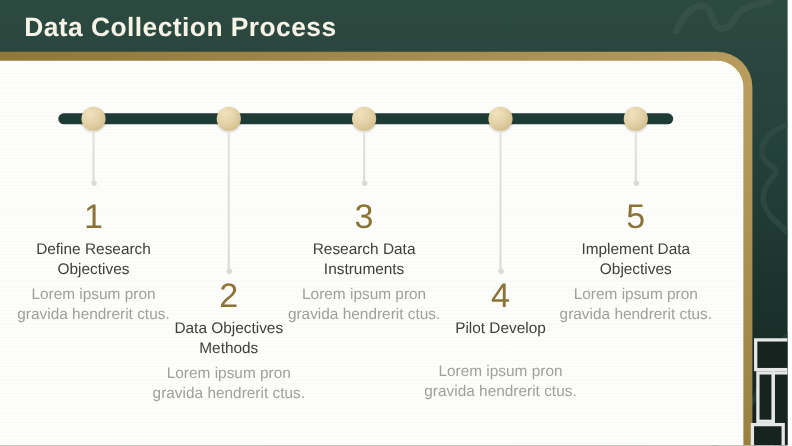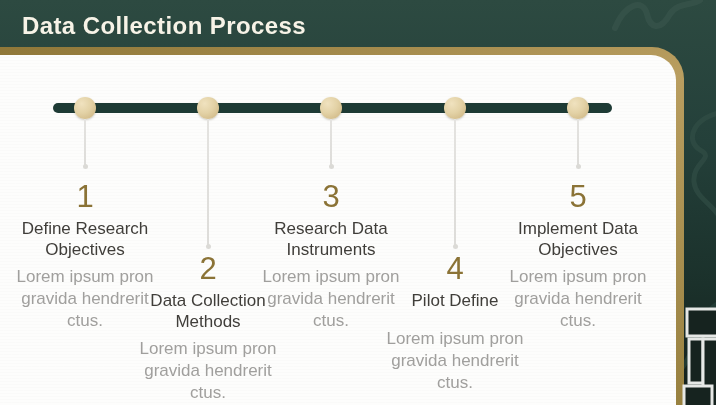--- a/index.html
+++ b/index.html
@@ -55,25 +55,25 @@
 
   
   .step {
     position:absolute; width:150px; display:flex; flex-direction:column;
     align-items:center; text-align:center;
   }
   .step-number {
     font-size:31px; line-height:1; font-weight:500; color:#8b7336; margin-bottom:6px;
   }
   .step-title {
-    font-size:17px; font-weight:500; color:#403e3a; line-height:1.26;
+    font-size:14px; font-weight:500; color:#403e3a; line-height:1.26;
     max-width:128px; min-height:33px; margin-bottom:5px;
   }
   .step-desc {
-    font-size:17px; color:#a09f9d; line-height:1.3; max-width:150px;
+    font-size:14px; color:#a09f9d; line-height:1.3; max-width:150px;
   }
 
   
   .grid-pattern { position:absolute; right:0; bottom:0; width:45px; height:130px; }
 </style>
 </head>
 <body>
 
 <div class="slide">
 
@@ -104,33 +104,33 @@
   <div class="connector" style="left:577px; height:46px"></div>
 
   <div class="step" style="left:10px; top:181px">
     <div class="step-number">1</div>
     <div class="step-title">Define Research Objectives</div>
     <div class="step-desc">Lorem ipsum pron gravida hendrerit ctus.</div>
   </div>
 
   <div class="step" style="left:133px; top:253px">
     <div class="step-number">2</div>
-    <div class="step-title">Data Collection Methods</div>
+    <div class="step-title">Data Objectives Methods</div>
     <div class="step-desc">Lorem ipsum pron gravida hendrerit ctus.</div>
   </div>
 
   <div class="step" style="left:256px; top:181px">
     <div class="step-number">3</div>
     <div class="step-title">Research Data Instruments</div>
     <div class="step-desc">Lorem ipsum pron gravida hendrerit ctus.</div>
   </div>
 
   <div class="step" style="left:380px; top:253px">
     <div class="step-number">4</div>
-    <div class="step-title">Pilot Define</div>
+    <div class="step-title">Pilot Develop</div>
     <div class="step-desc">Lorem ipsum pron gravida hendrerit ctus.</div>
   </div>
 
   <div class="step" style="left:503px; top:181px">
     <div class="step-number">5</div>
     <div class="step-title">Implement Data Objectives</div>
     <div class="step-desc">Lorem ipsum pron gravida hendrerit ctus.</div>
   </div>
 
   <svg class="grid-pattern" viewBox="0 0 45 130" fill="none">

